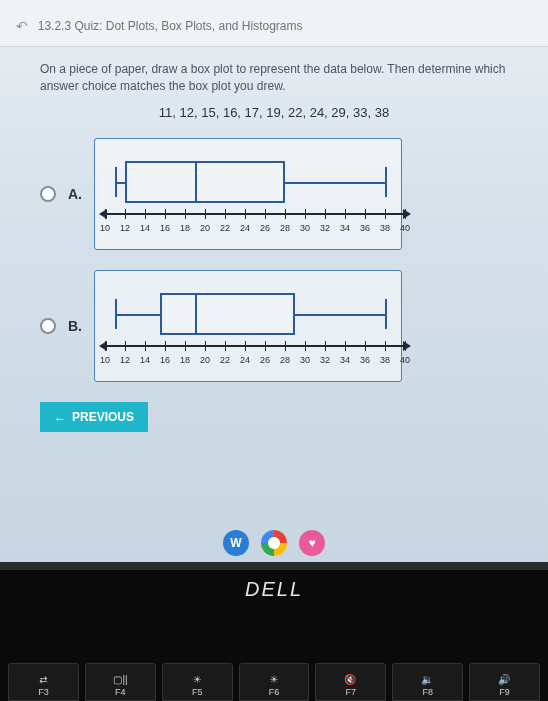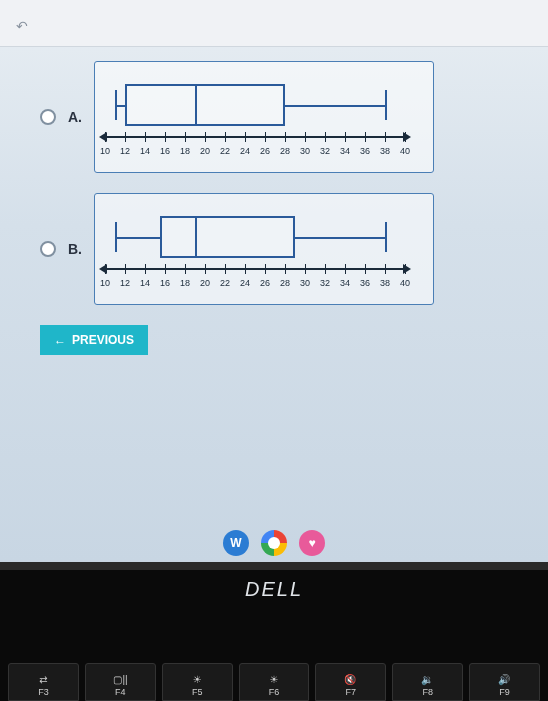--- a/index.html
+++ b/index.html
@@ -33,21 +33,21 @@
   .choice-row { display: flex; align-items: center; gap: 12px; margin-bottom: 20px; }
   .radio {
     width: 16px; height: 16px; border: 2px solid #8090a0; border-radius: 50%; background: #fff; flex: 0 0 auto;
   }
   .choice-label { font-size: 14px; font-weight: bold; color: #2a3240; }
 
   .plot-card {
     border: 1px solid #4a7eb5;
     background: rgba(255,255,255,0.55);
     border-radius: 3px;
-    width: 340px;
+    width: 308px;
     margin-left: 60px;
     padding: 14px 10px 6px 10px;
     position: relative;
   }
 
   .axis-wrap { position: relative; height: 90px; }
   .axis-line {
     position: absolute; left: 0; right: 0; top: 60px; height: 2px; background: #1a2a3a;
   }
   .axis-line::before, .axis-line::after {
@@ -83,23 +83,26 @@
   .key { background:#1a1a1a; border:1px solid #333; border-radius:3px 3px 0 0; flex:1; height:38px; display:flex; flex-direction:column; justify-content:flex-end; align-items:center; color:#ccc; font-size:9px; padding-bottom:3px; gap:2px;}
   .key .sym{font-size:10px;}
 </style>
 </head>
 <body>
 
 <div class="screen">
 
   <div class="quiz-header">
     <span class="back-arrow">↶</span>
+    <span>13.2.3 Quiz: Dot Plots, Box Plots, and Histograms</span>
   </div>
 
   <div class="content">
+    <p class="question">On a piece of paper, draw a box plot to represent the data below. Then determine which answer choice matches the box plot you drew.</p>
+    <p class="data-list">11, 12, 15, 16, 17, 19, 22, 24, 29, 33, 38</p>
 
     <div id="choices">
         <div class="choice-row">
           <div class="radio"></div>
           <span class="choice-label">A.</span>
           <div class="plot-card" style="margin-left: 0px;">
             <div class="axis-wrap">
               <div class="boxplot" style="left: 0px; width: 300px;">
                 <div class="whisker-line" style="left: 10px; width: 10px;"></div>
                 <div class="whisker-line" style="left: 180px; width: 100px;"></div>

